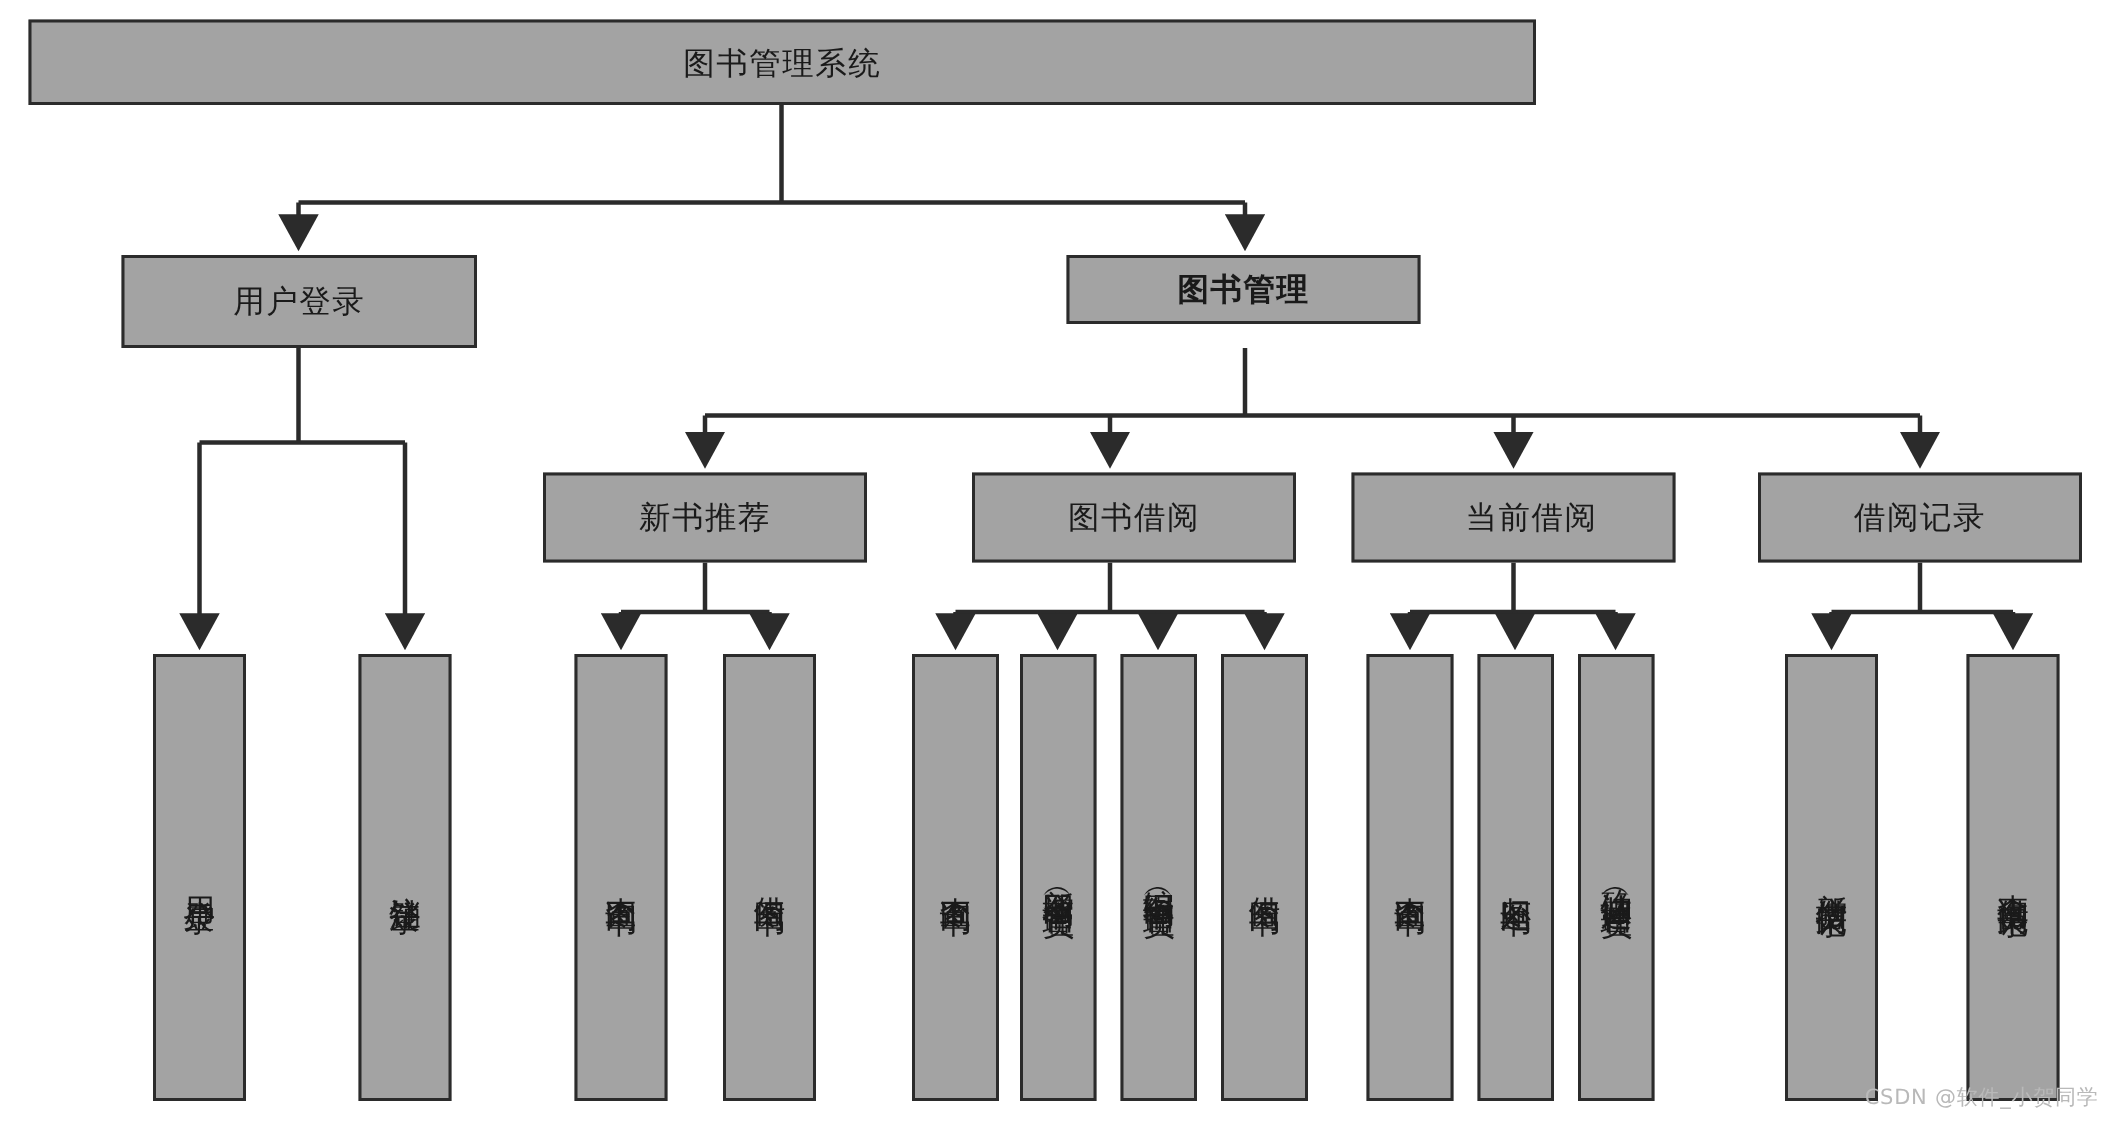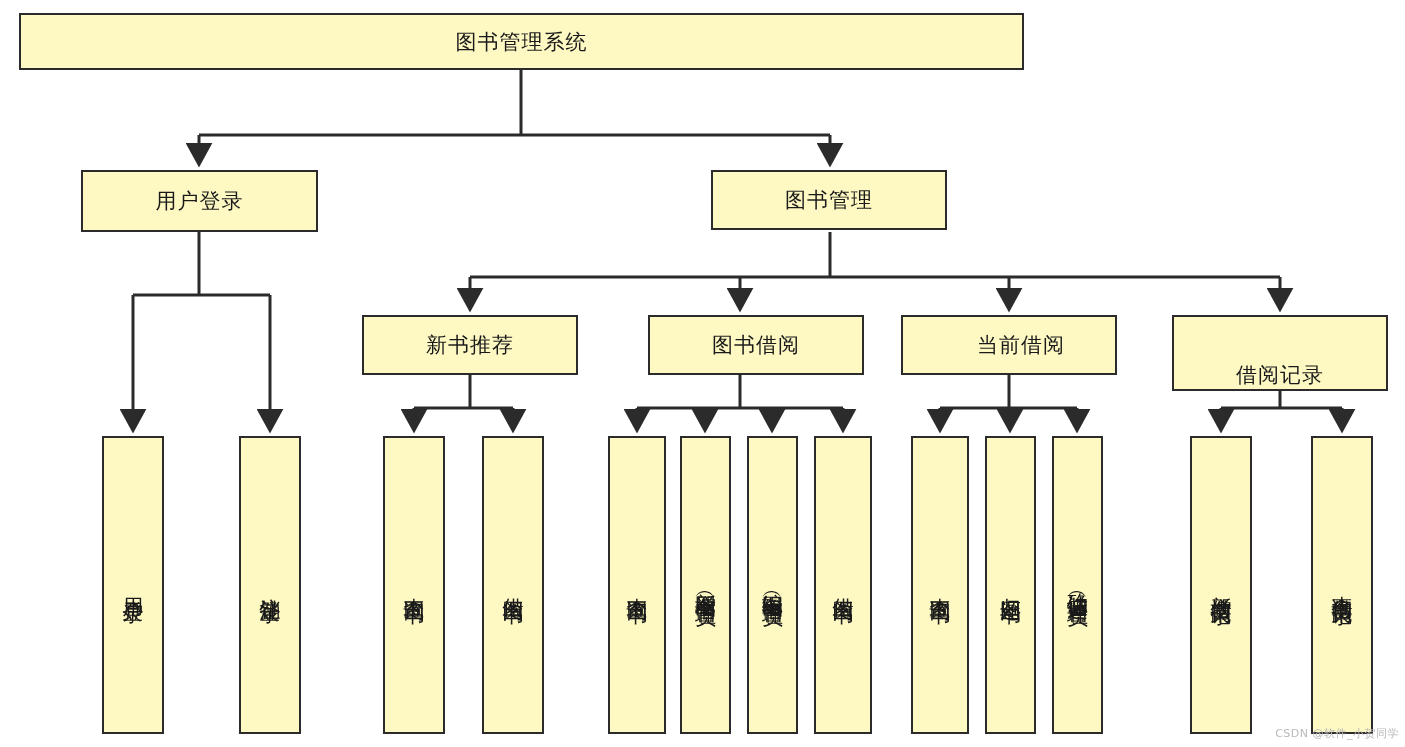--- a/index.html
+++ b/index.html
@@ -15,21 +15,21 @@
     width:1405px;height:747px;
   }
   #edges{
     position:absolute;left:0;top:0;
     width:1405px;height:747px;
     pointer-events:none;
   }
   .node{
     position:absolute;
     box-sizing:border-box;
-    background:#fef9c3;
+    background:#a3a3a3;
     border:2px solid #2b2b2b;
     display:flex;
     align-items:center;
     justify-content:center;
     color:#1a1a1a;
   }
   .node.horiz{
     font-size:21px;
     letter-spacing:1px;
   }
@@ -42,21 +42,21 @@
     padding:6px 0;
   }
   .node.vert .lbl{
     writing-mode:vertical-rl;
     text-orientation:upright;
     white-space:nowrap;
   }
   #watermark{
     position:absolute;
     right:6px;bottom:6px;
-    font-size:11px;
+    font-size:14px;
     color:#b9b9b9;
     letter-spacing:0.5px;
     white-space:nowrap;
   }
 </style>
 </head>
 <body>
 
 <div id="diagram">
 
@@ -113,34 +113,34 @@
     </g>
   </svg>
 
   <div class="node horiz" id="node-root" style="left: 19px; top: 13px; width: 1005px; height: 57px;">
     <span class="lbl">图书管理系统</span>
   </div>
 
   <div class="node horiz" id="node-l2-0" style="left: 81px; top: 170px; width: 237px; height: 62px;">
     <span class="lbl">用户登录</span>
   </div>
-  <div class="node horiz" id="node-l2-1" style="left: 711px; top: 170px; width: 236px; height: 60px;">
+  <div class="node horiz" id="node-l2-1" style="left: 711px; top: 170px; width: 236px; height: 46px; font-weight: bold;">
     <span class="lbl">图书管理</span>
   </div>
 
   <div class="node horiz" id="node-l3-0" style="left: 362px; top: 315px; width: 216px; height: 60px;">
     <span class="lbl">新书推荐</span>
   </div>
   <div class="node horiz" id="node-l3-1" style="left: 648px; top: 315px; width: 216px; height: 60px;">
     <span class="lbl">图书借阅</span>
   </div>
   <div class="node horiz" id="node-l3-2" style="left: 901px; top: 315px; width: 216px; height: 60px; padding-left: 24px;">
     <span class="lbl">当前借阅</span>
   </div>
-  <div class="node horiz" id="node-l3-3" style="left: 1172px; top: 315px; width: 216px; height: 76px; align-items: flex-end;">
+  <div class="node horiz" id="node-l3-3" style="left: 1172px; top: 315px; width: 216px; height: 60px;">
     <span class="lbl">借阅记录</span>
   </div>
 
   <div class="node vert" id="node-leaf-0" style="left: 102px; top: 436px; width: 62px; height: 298px;">
     <span class="lbl">用户登录</span>
   </div>
   <div class="node vert" id="node-leaf-1" style="left: 239px; top: 436px; width: 62px; height: 298px;">
     <span class="lbl">注销登录</span>
   </div>
   <div class="node vert" id="node-leaf-2" style="left: 383px; top: 436px; width: 62px; height: 298px;">

